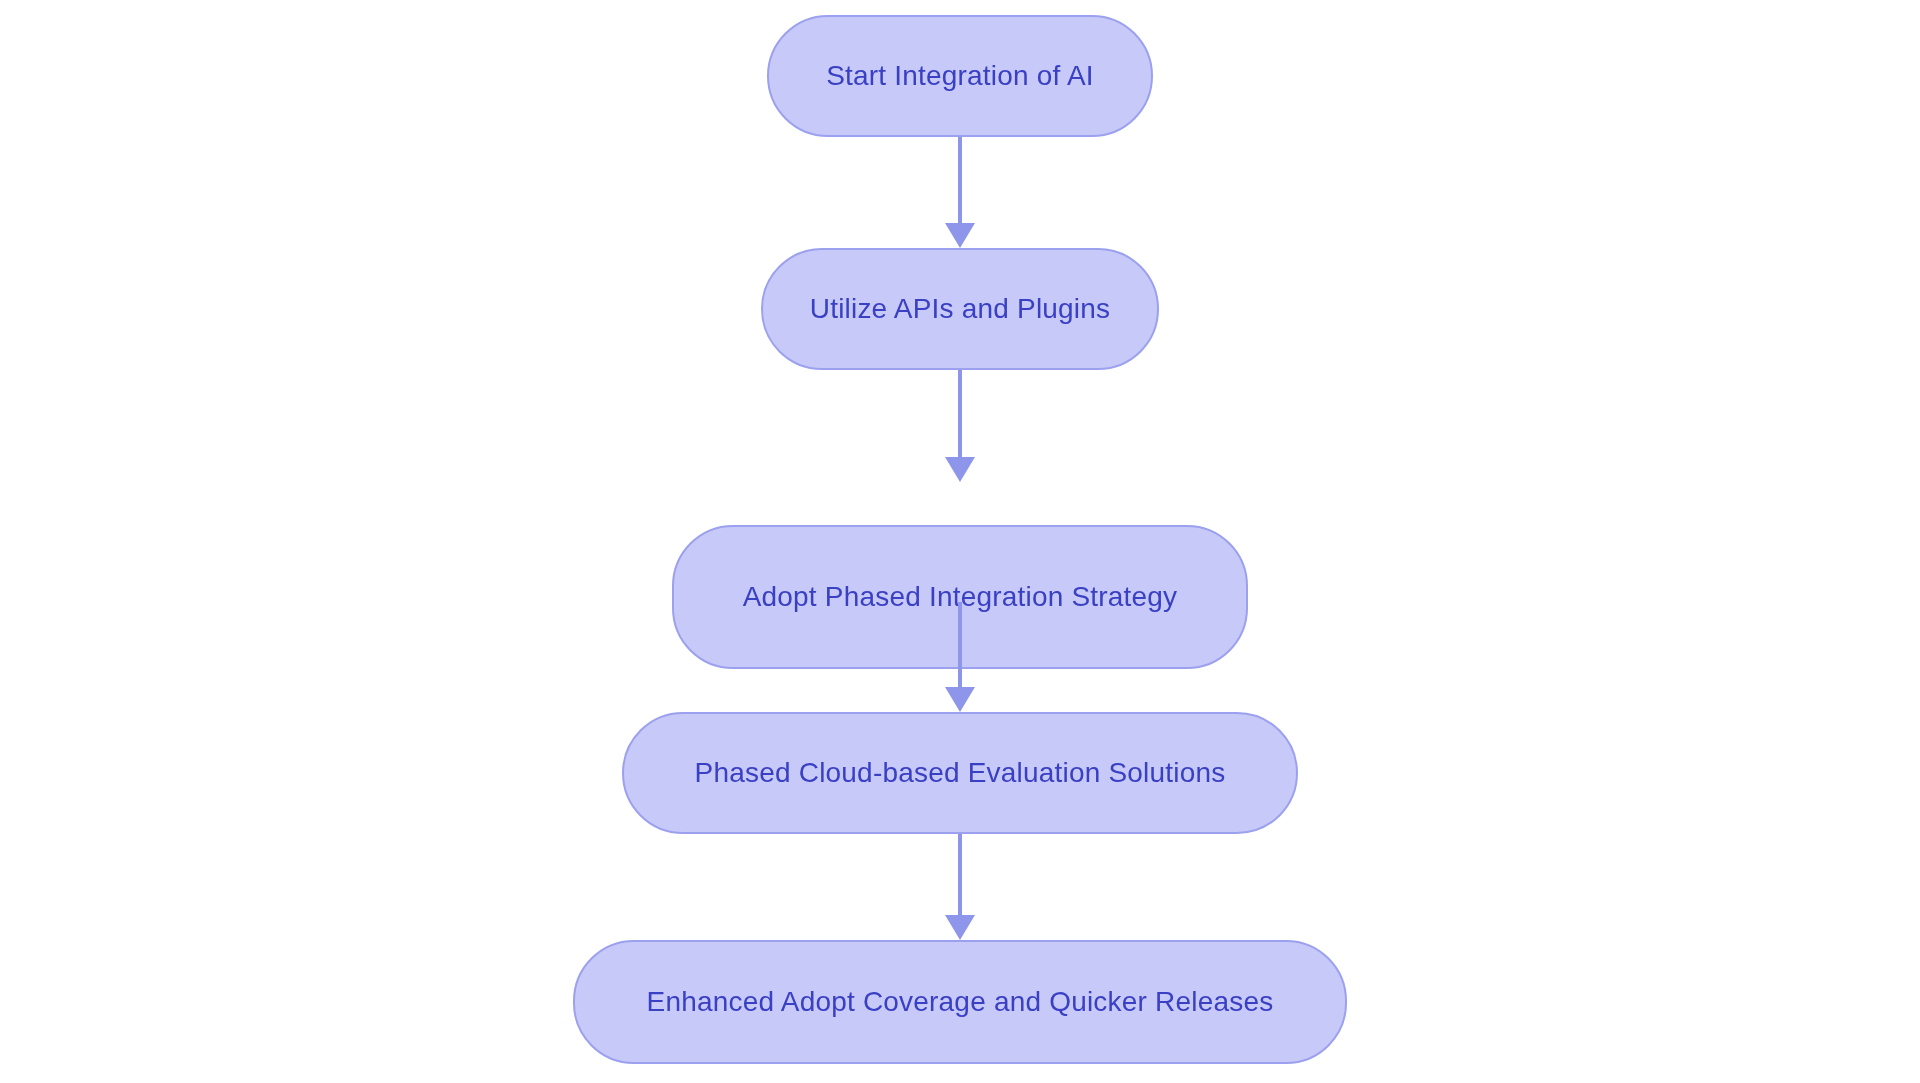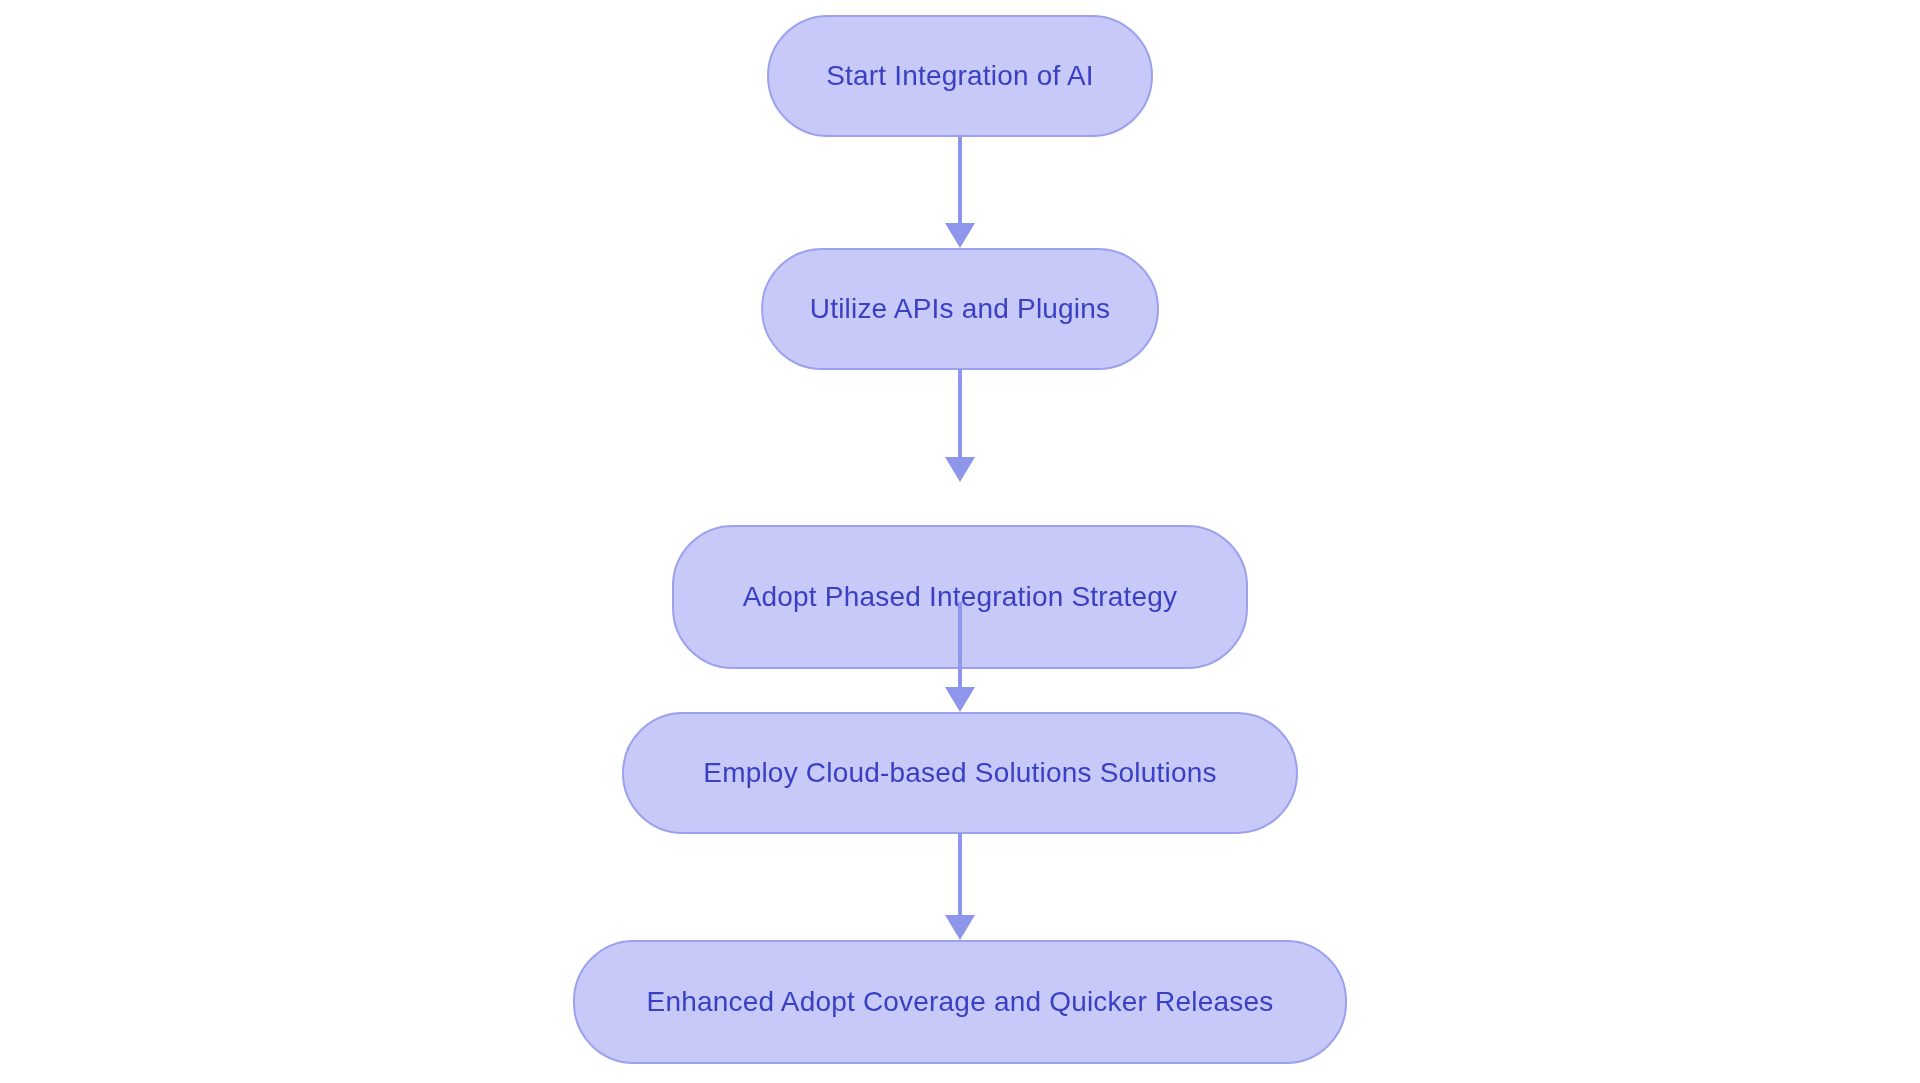--- a/index.html
+++ b/index.html
@@ -93,21 +93,21 @@
   <div class="node n3">
     <span class="node-label">Adopt Phased Integration Strategy</span>
   </div>
 
   <div class="arrow a3">
     <div class="arrow-line"></div>
     <div class="arrow-head"></div>
   </div>
 
   <div class="node n4">
-    <span class="node-label">Employ Cloud-based Solutions Solutions</span>
+    <span class="node-label">Phased Cloud-based Evaluation Solutions</span>
   </div>
 
   <div class="arrow a4">
     <div class="arrow-line"></div>
     <div class="arrow-head"></div>
   </div>
 
   <div class="node n5">
     <span class="node-label">Enhanced Adopt Coverage and Quicker Releases</span>
   </div>

